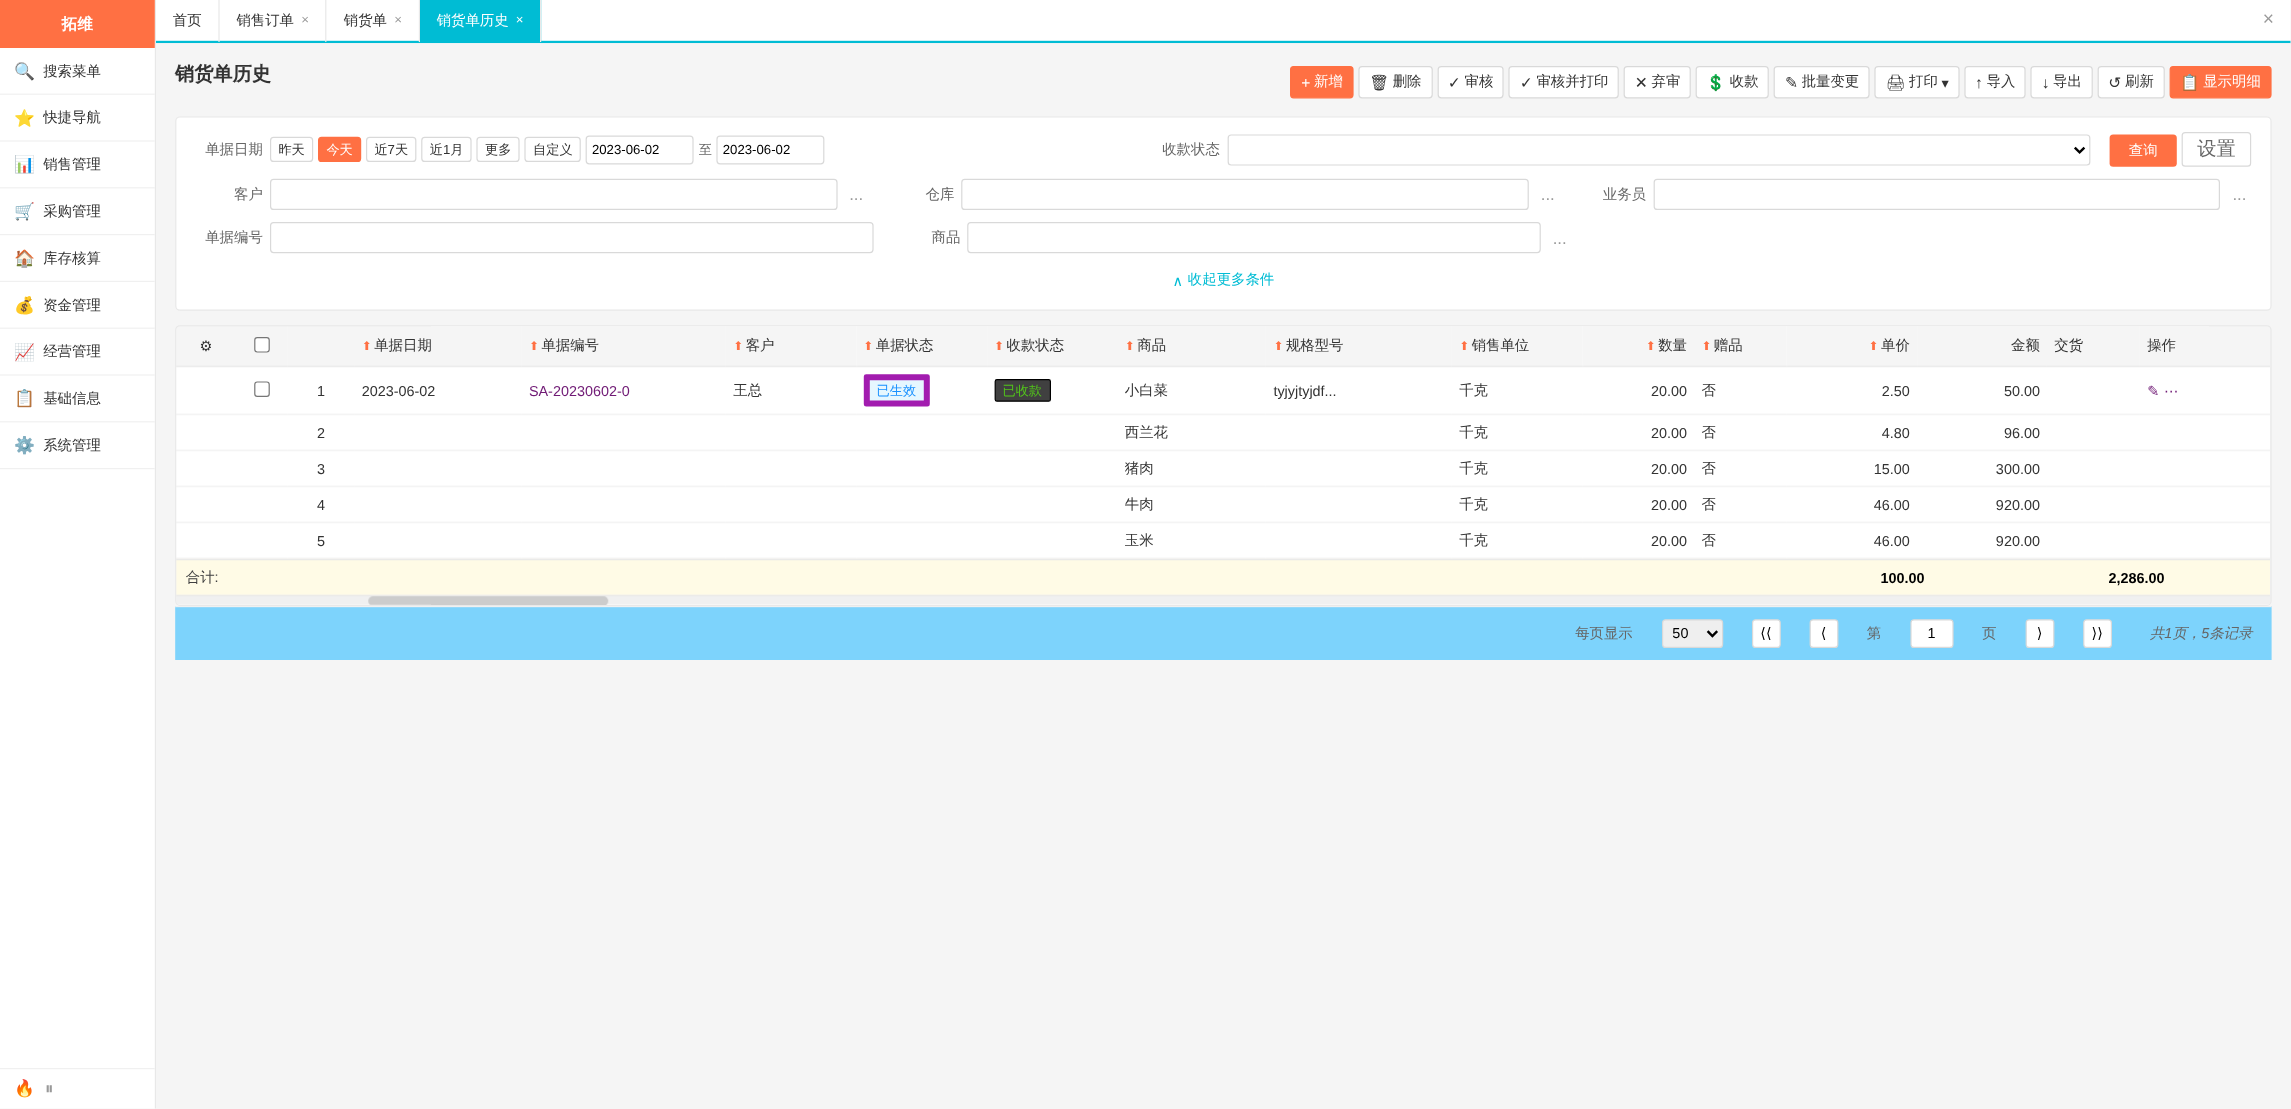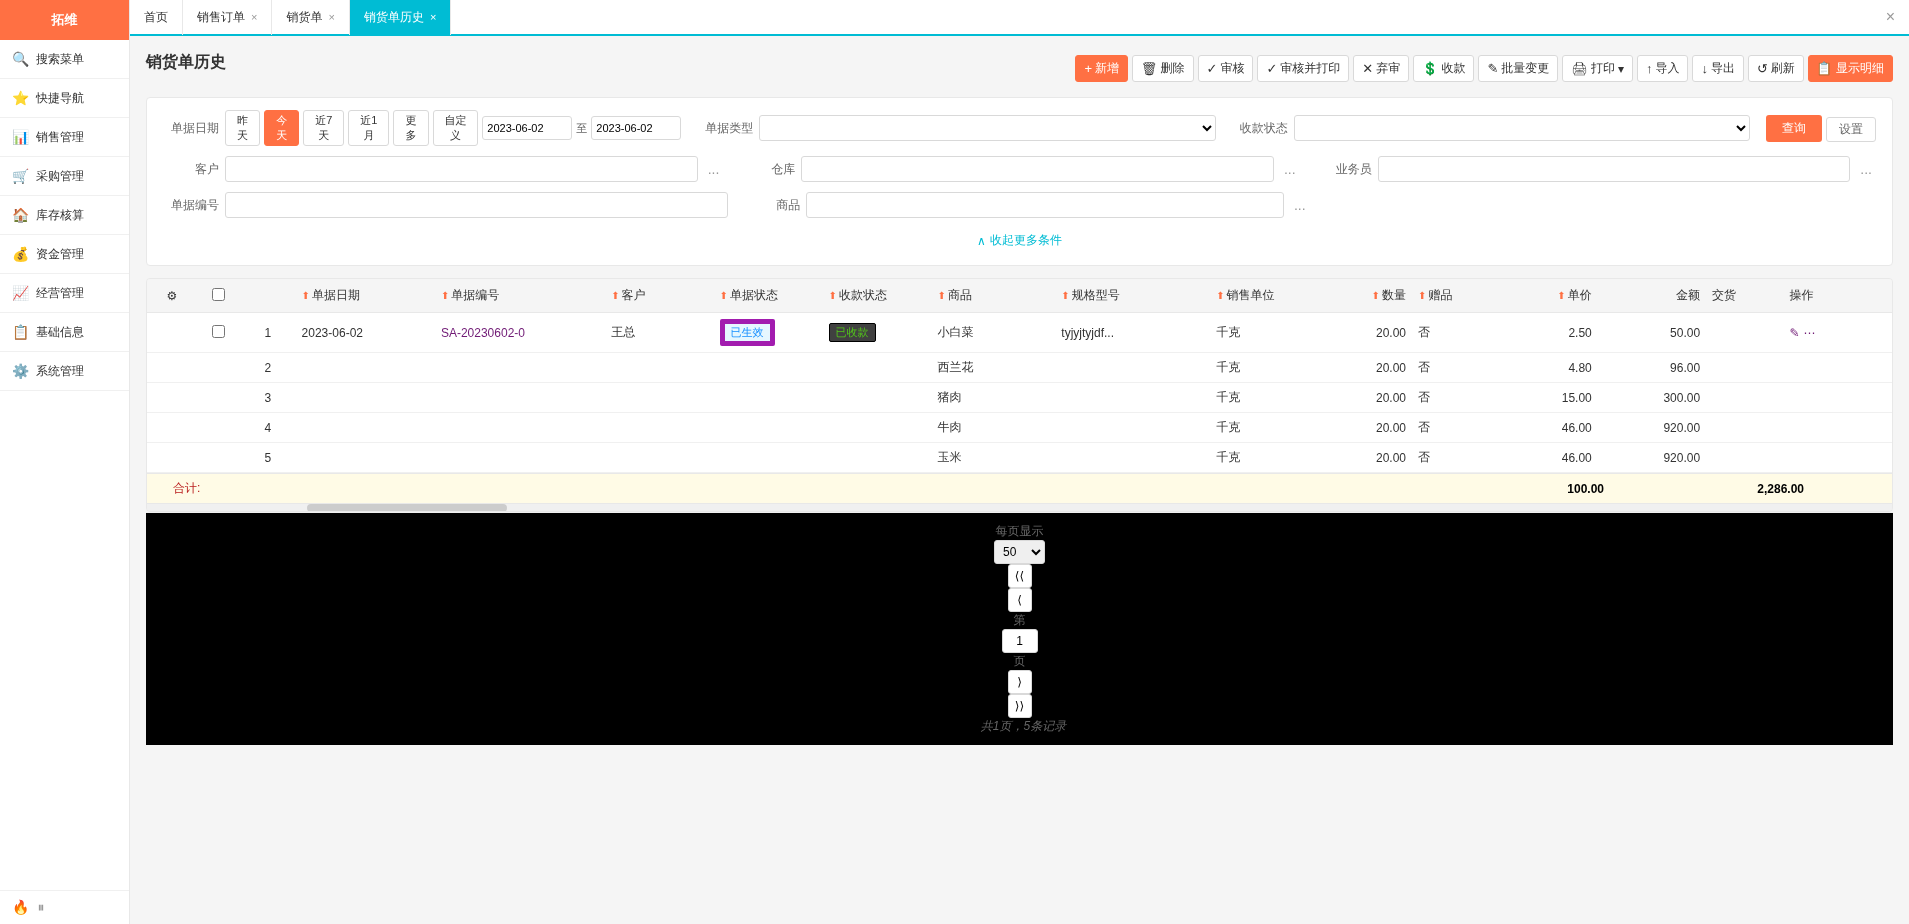--- a/index.html
+++ b/index.html
@@ -276,33 +276,32 @@
 
     
     .table-footer {
       background: #fffbe6;
       border-top: 1px solid #e8e8e8;
       padding: 6px 8px;
       display: flex;
       align-items: center;
       font-size: 12px;
     }
-    .total-label { color: #b91c1c; min-width: 80px; margin-left: 18px; }
+    .total-label { color: #404040; min-width: 80px; }
 
     
     .pagination {
       display: flex;
       align-items: center;
       justify-content: flex-end;
       padding: 10px 16px;
-      background: #000000;
+      background: #7dd3fc;
       border-top: 1px solid #f0f0f0;
-      gap: 0;
-      font-size: 12px;
-      flex-direction: column;
+      gap: 24px;
+      font-size: 12px;
     }
     .page-size-label { color: #666; }
     .page-size-select {
       height: 24px;
       border: 1px solid #d9d9d9;
       border-radius: 3px;
       padding: 0 4px;
       font-size: 12px;
     }
     .page-nav-btn {
@@ -352,21 +351,21 @@
       cursor: pointer;
       font-size: 12px;
     }
     .settings-btn {
       background: #fff;
       color: #666;
       border: 1px solid #d9d9d9;
       padding: 3px 12px;
       border-radius: 3px;
       cursor: pointer;
-      font-size: 12px;
+      font-size: 16px;
     }
     .filter-actions {
       display: flex;
       gap: 4px;
       align-items: flex-end;
       margin-left: auto;
     }
 
     .col-num { width: 36px; text-align: center; }
     .col-cb { width: 28px; text-align: center; }
@@ -523,26 +522,20 @@
             <button class="date-btn">昨天</button>
             <button class="date-btn active">今天</button>
             <button class="date-btn">近7天</button>
             <button class="date-btn">近1月</button>
             <button class="date-btn">更多</button>
             <button class="date-btn">自定义</button>
             <input class="date-input" type="text" value="2023-06-02" style="">
             <span class="date-text">至</span>
             <input class="date-input" type="text" value="2023-06-02" style="">
           </div>
-        </div>
-        <div class="filter-group">
-          <span class="filter-label">单据类型</span>
-          <select class="filter-select">
-            <option value=""></option>
-          </select>
         </div>
         <div class="filter-group">
           <span class="filter-label">收款状态</span>
           <select class="filter-select">
             <option value=""></option>
           </select>
         </div>
         <div class="filter-actions">
           <button class="query-btn">查询</button>
           <button class="settings-btn">设置</button>

